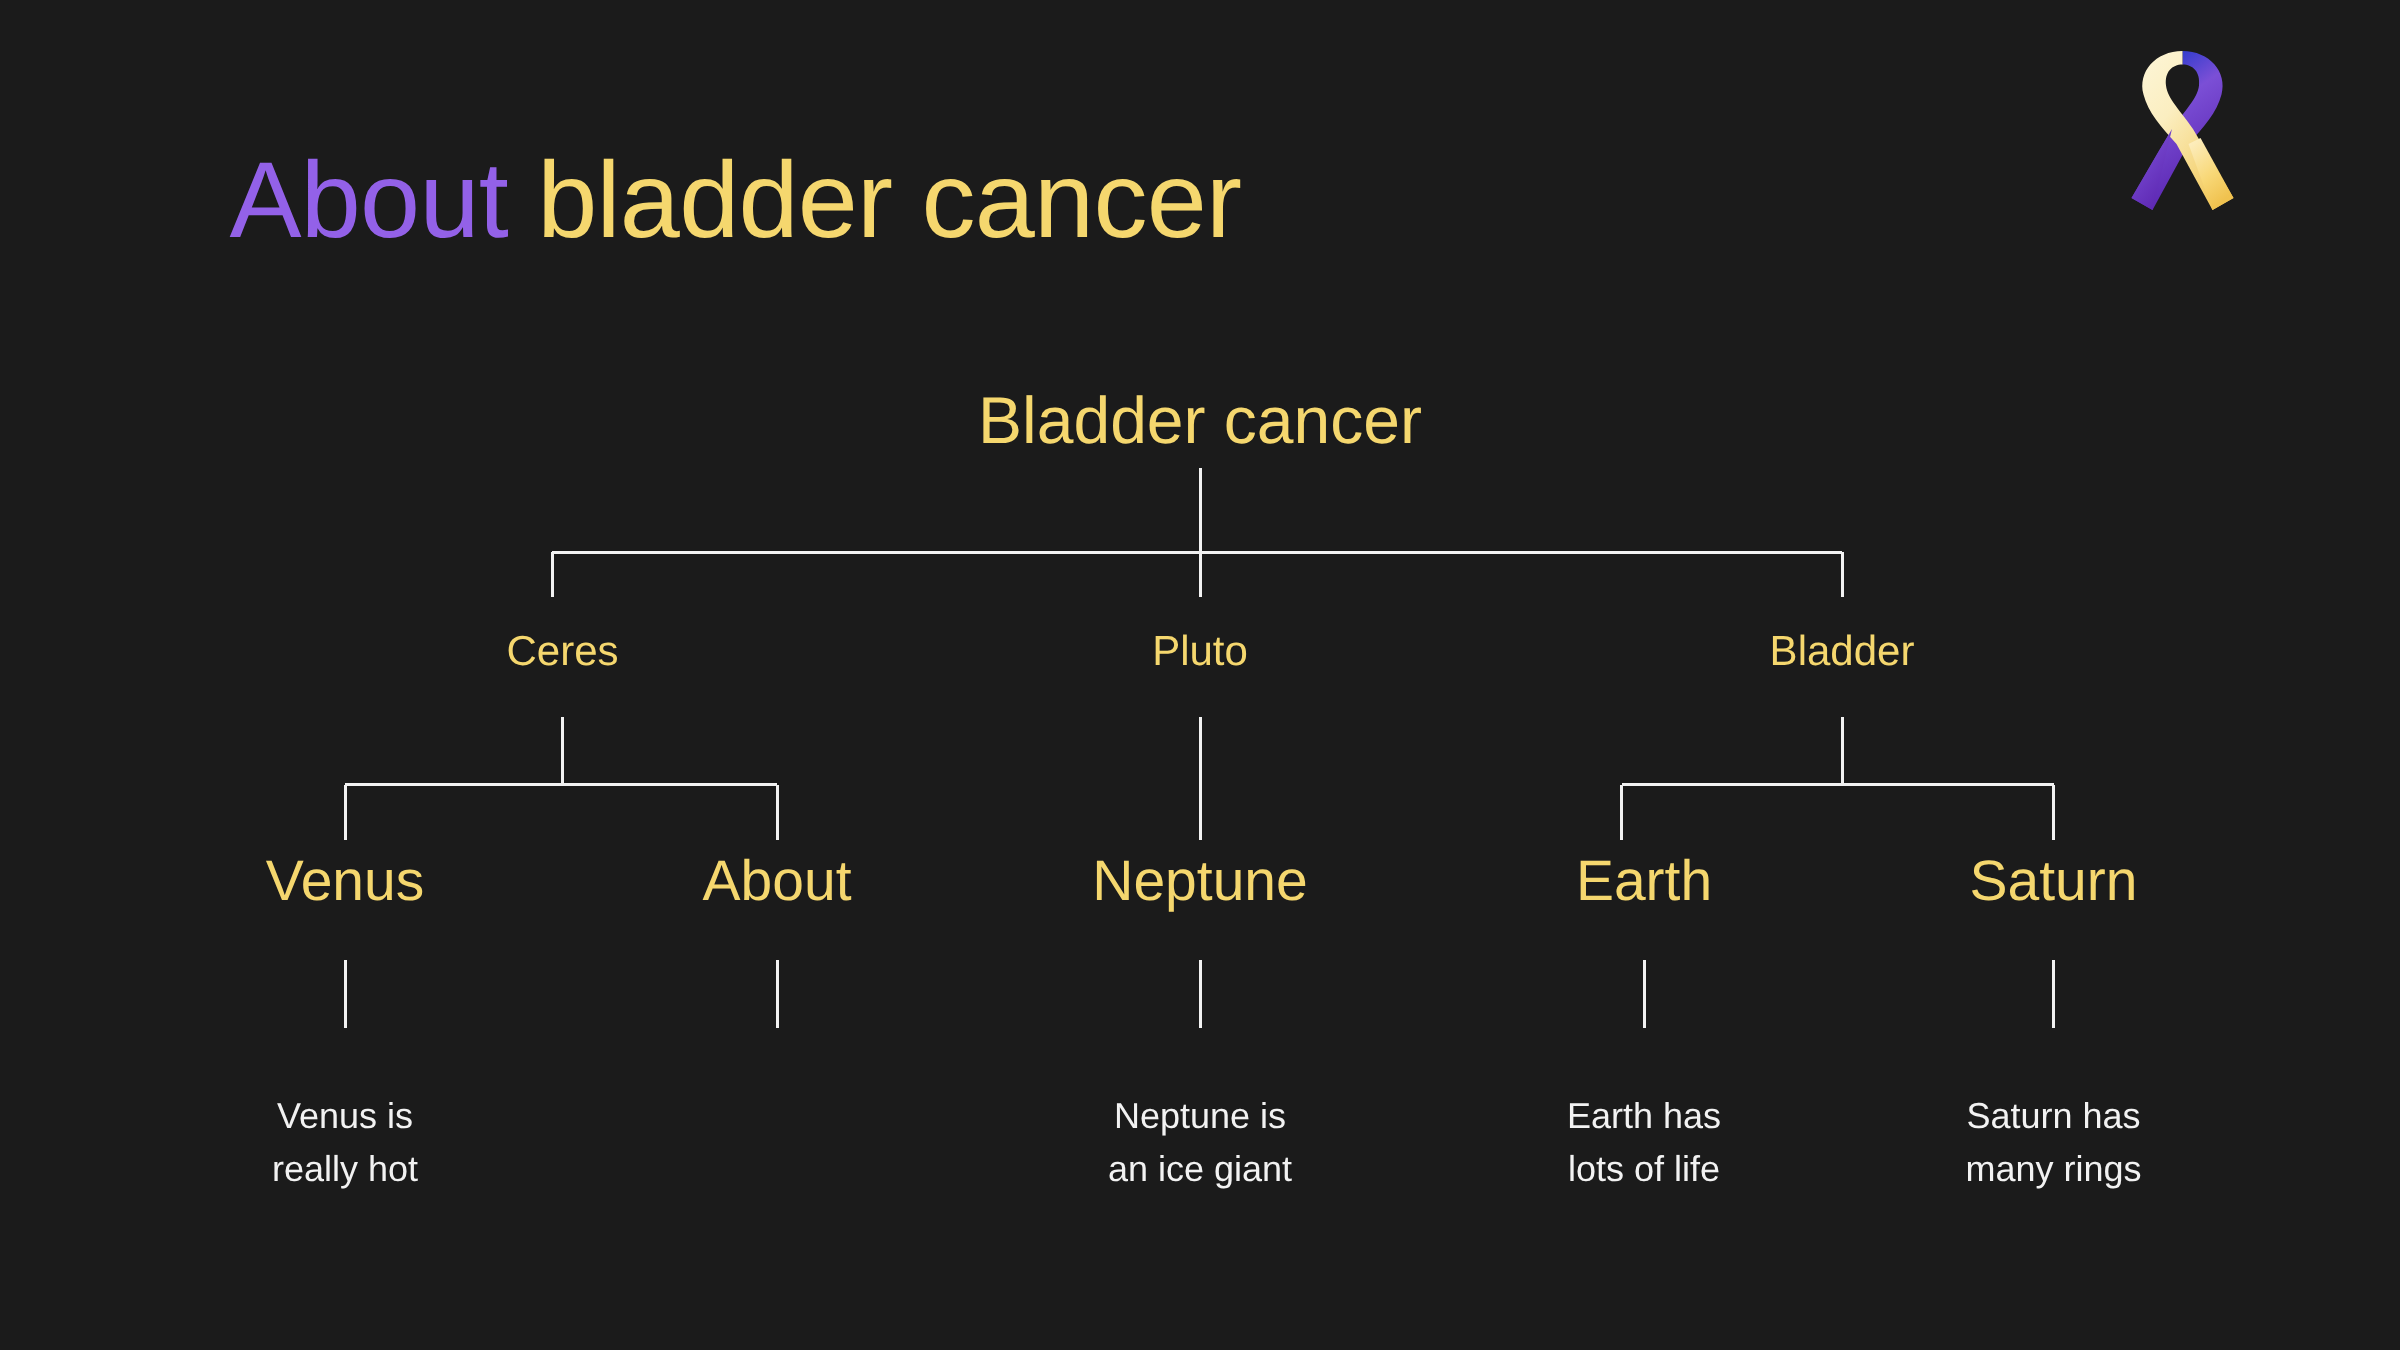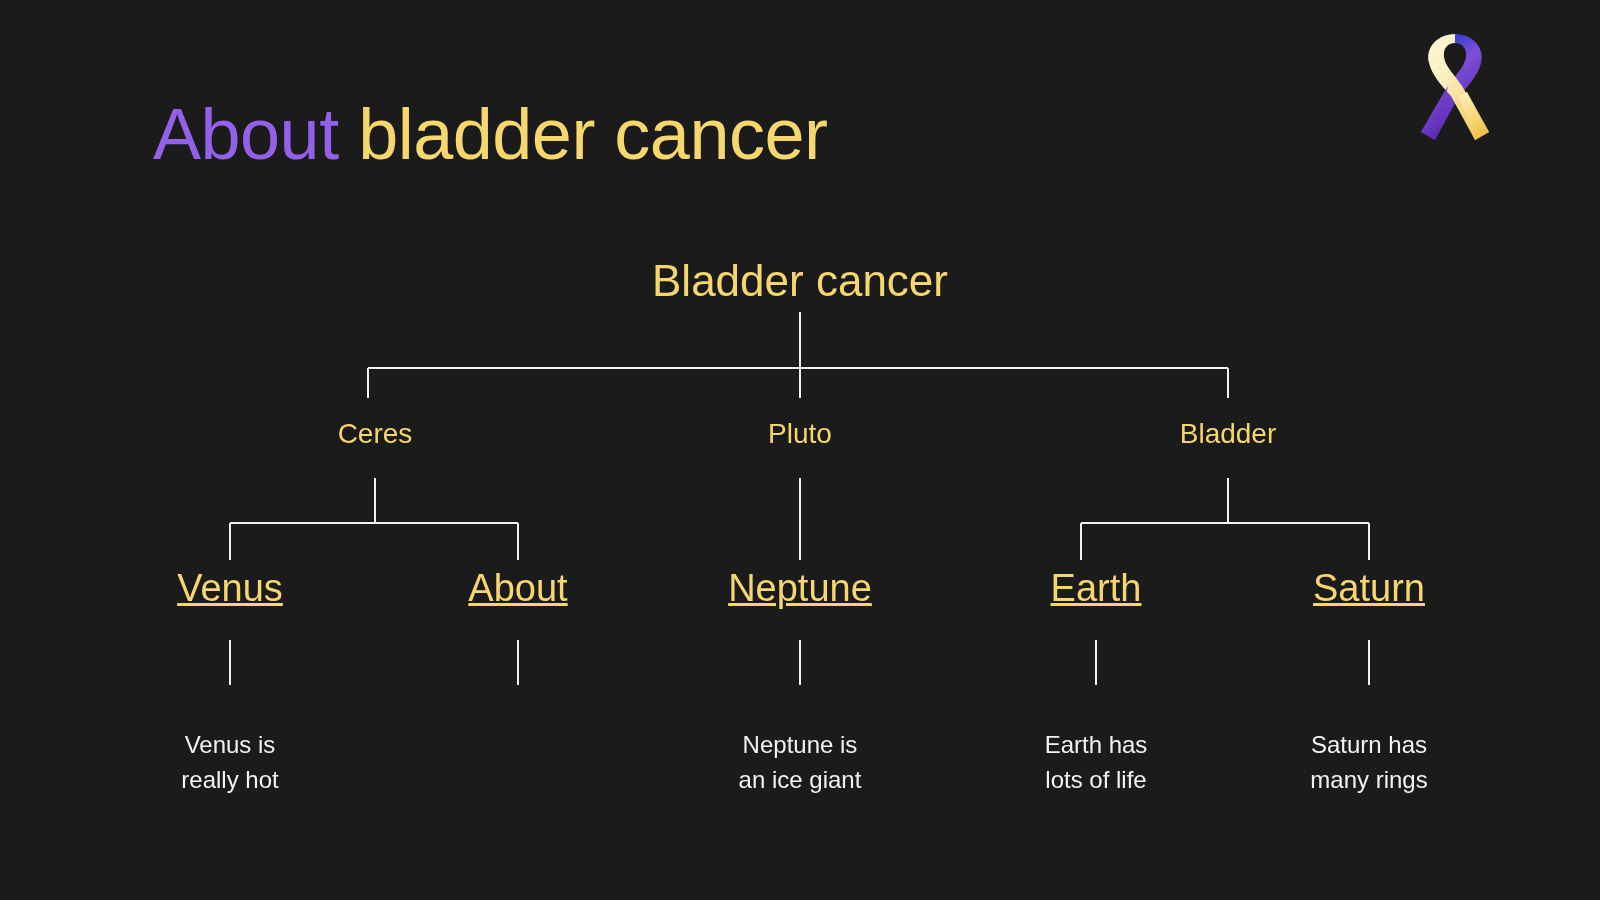--- a/index.html
+++ b/index.html
@@ -69,21 +69,21 @@
   .node {
     position: absolute;
     transform: translateX(-50%);
     text-align: center;
     white-space: nowrap;
     color: #f5d76e;
     line-height: 1.12;
   }
   .node-root  { font-size: 44px; top: 256px; }
   .node-l2    { font-size: 28px; top: 418px; text-align: center; }
-  .node-l3    { font-size: 38px; top: 567px; text-decoration: underline; }
+  .node-l3    { font-size: 38px; top: 567px; }
 
   .desc {
     position: absolute;
     transform: translateX(-50%);
     text-align: center;
     color: #f2f2f2;
     font-size: 24px;
     line-height: 1.45;
     top: 692px;
     white-space: pre-line;

